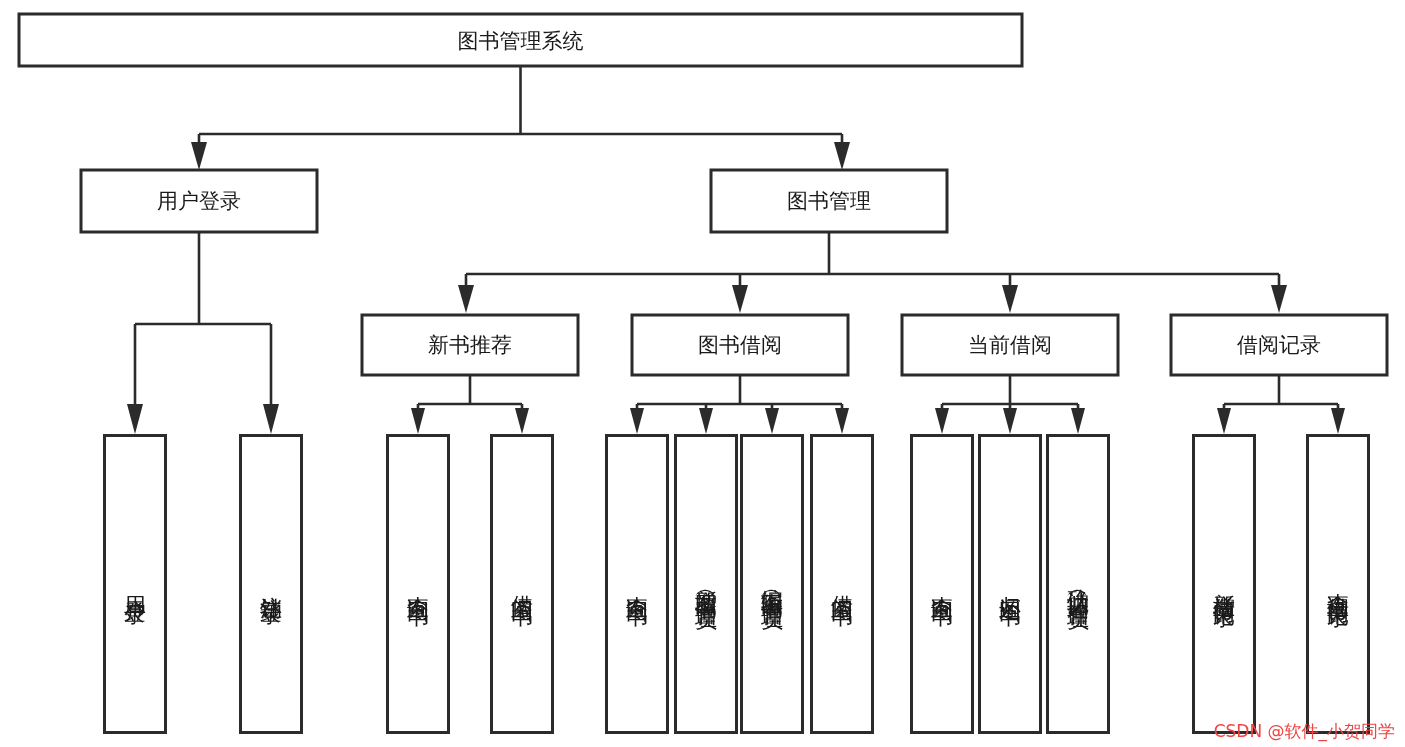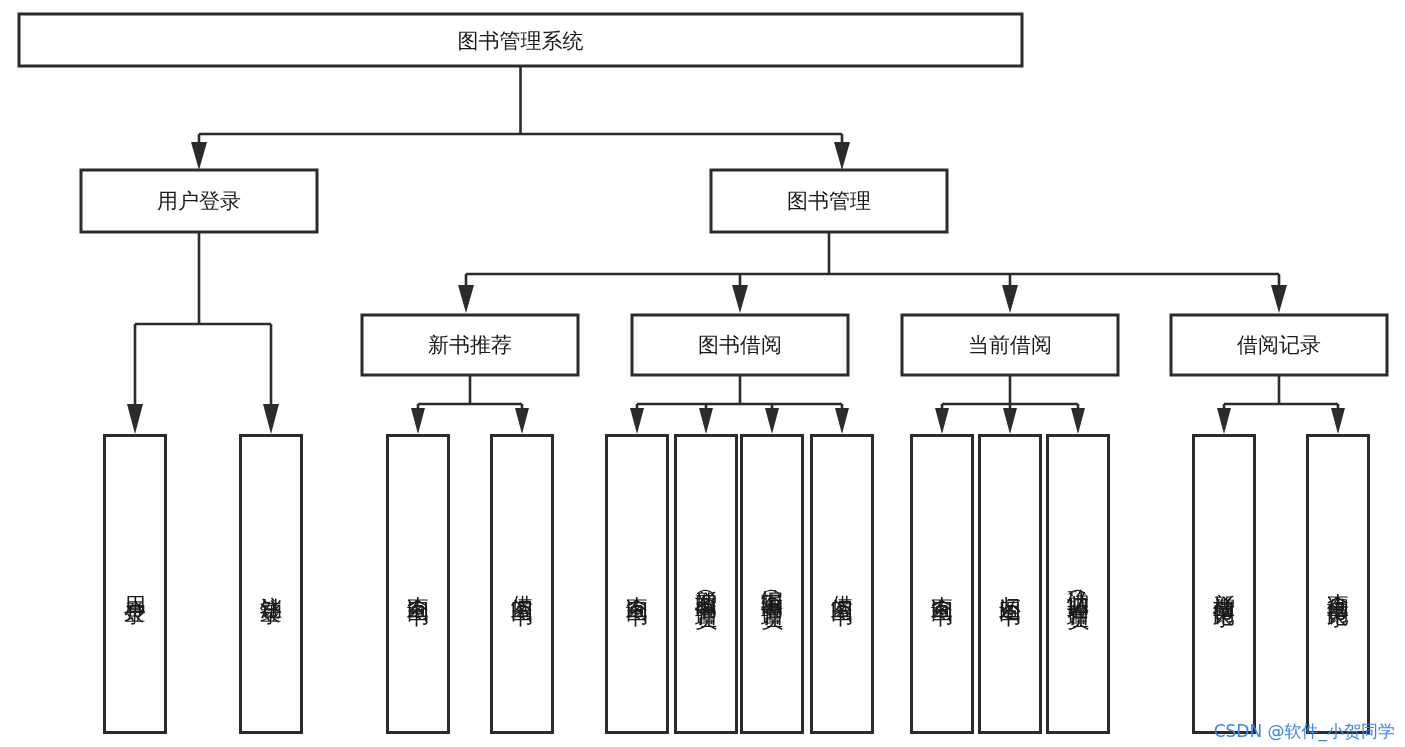--- a/index.html
+++ b/index.html
@@ -67,21 +67,21 @@
     color: #1a1a1a;
     white-space: nowrap;
     text-align: center;
   }
   .watermark {
     position: absolute;
     right: 10px;
     bottom: 4px;
     font-family: "DejaVu Sans", "Liberation Sans", sans-serif;
     font-size: 17px;
-    color: #3b82f6;
+    color: #ef4444;
     white-space: nowrap;
     user-select: none;
   }
 </style>
 </head>
 <body>
 
 <div id="diagram-root">
 
   <svg id="tree-svg" viewBox="0 0 1405 747">

